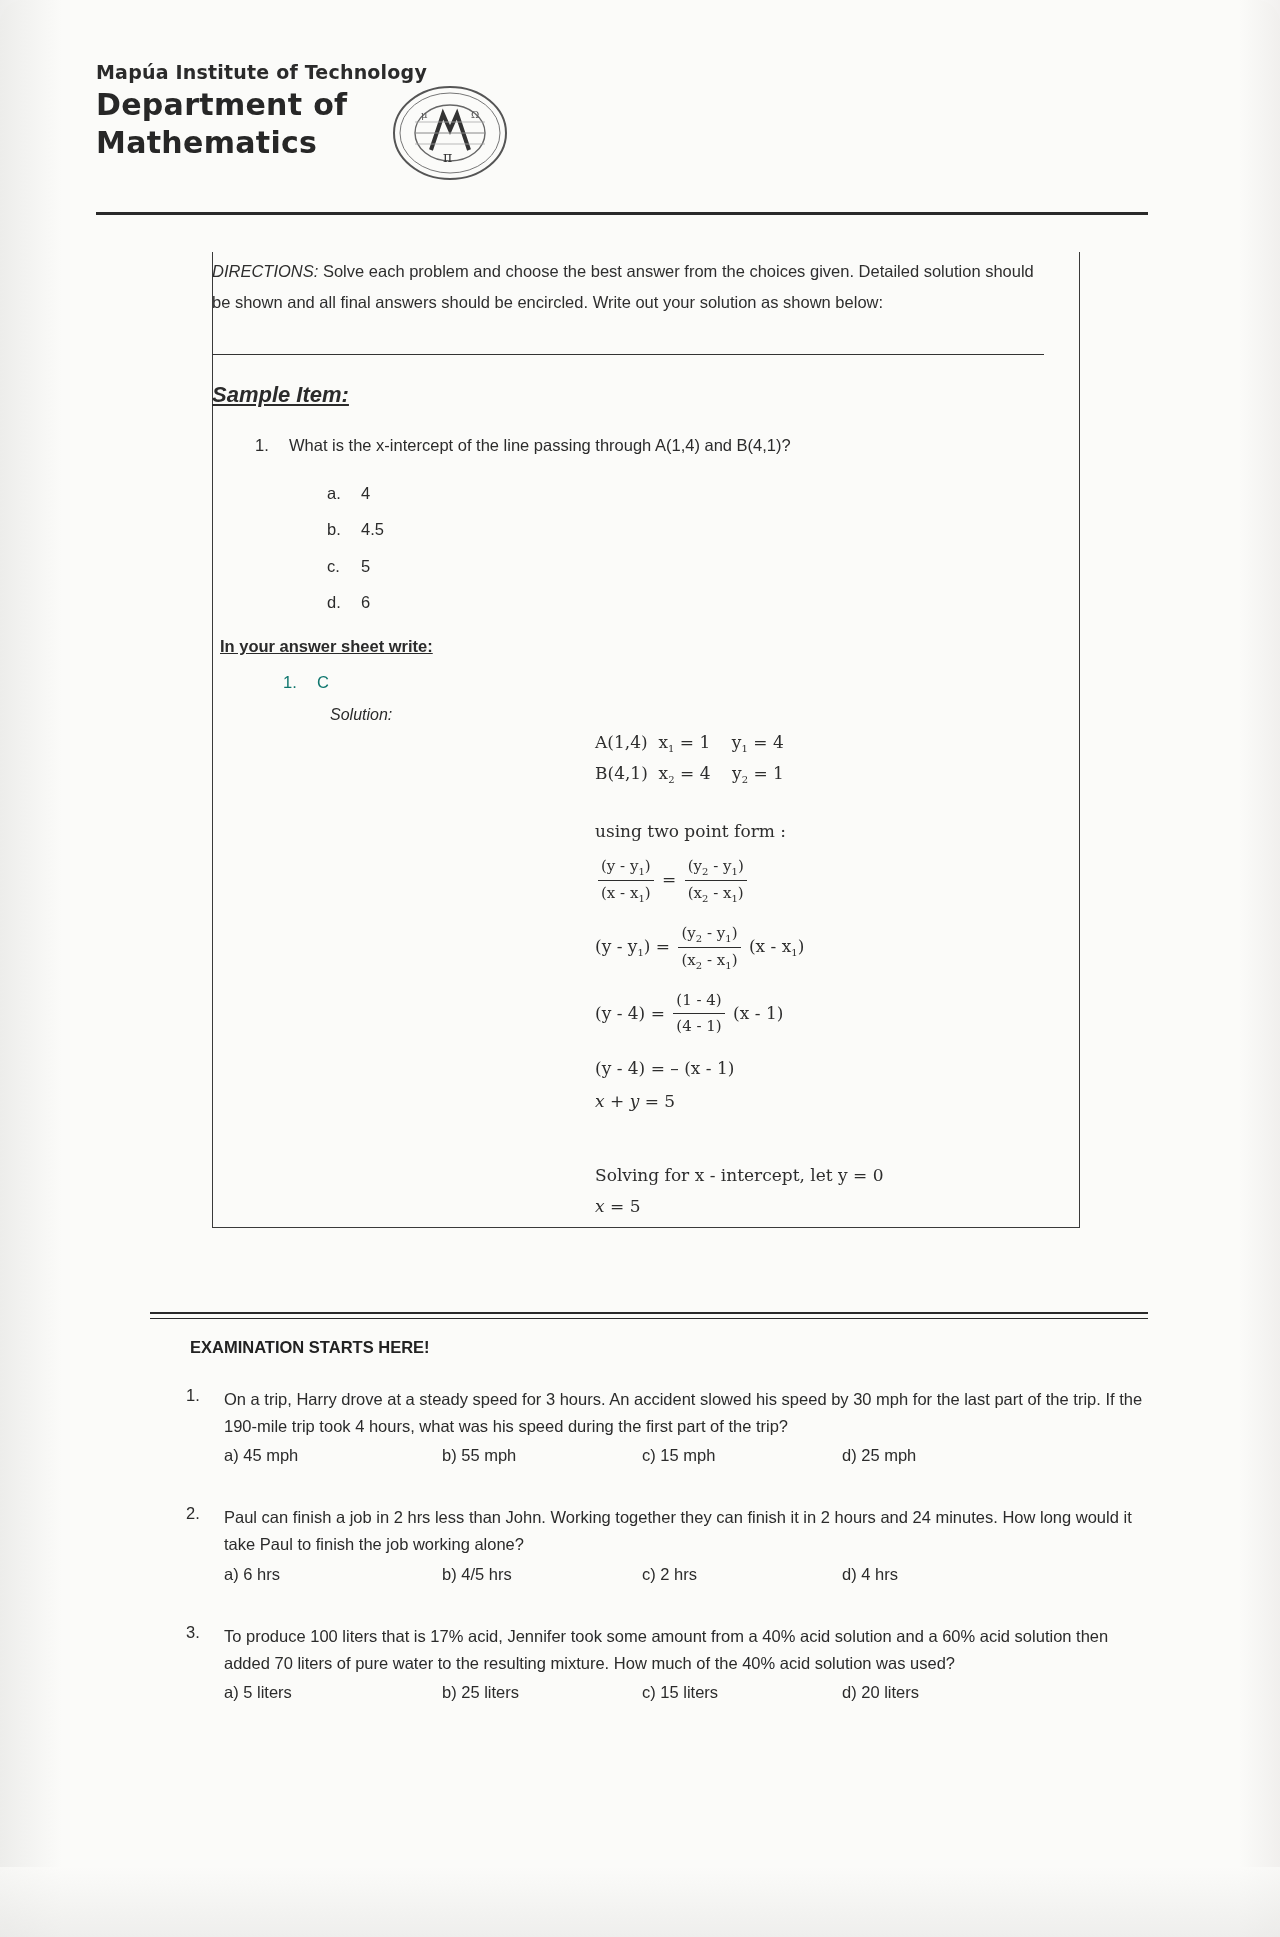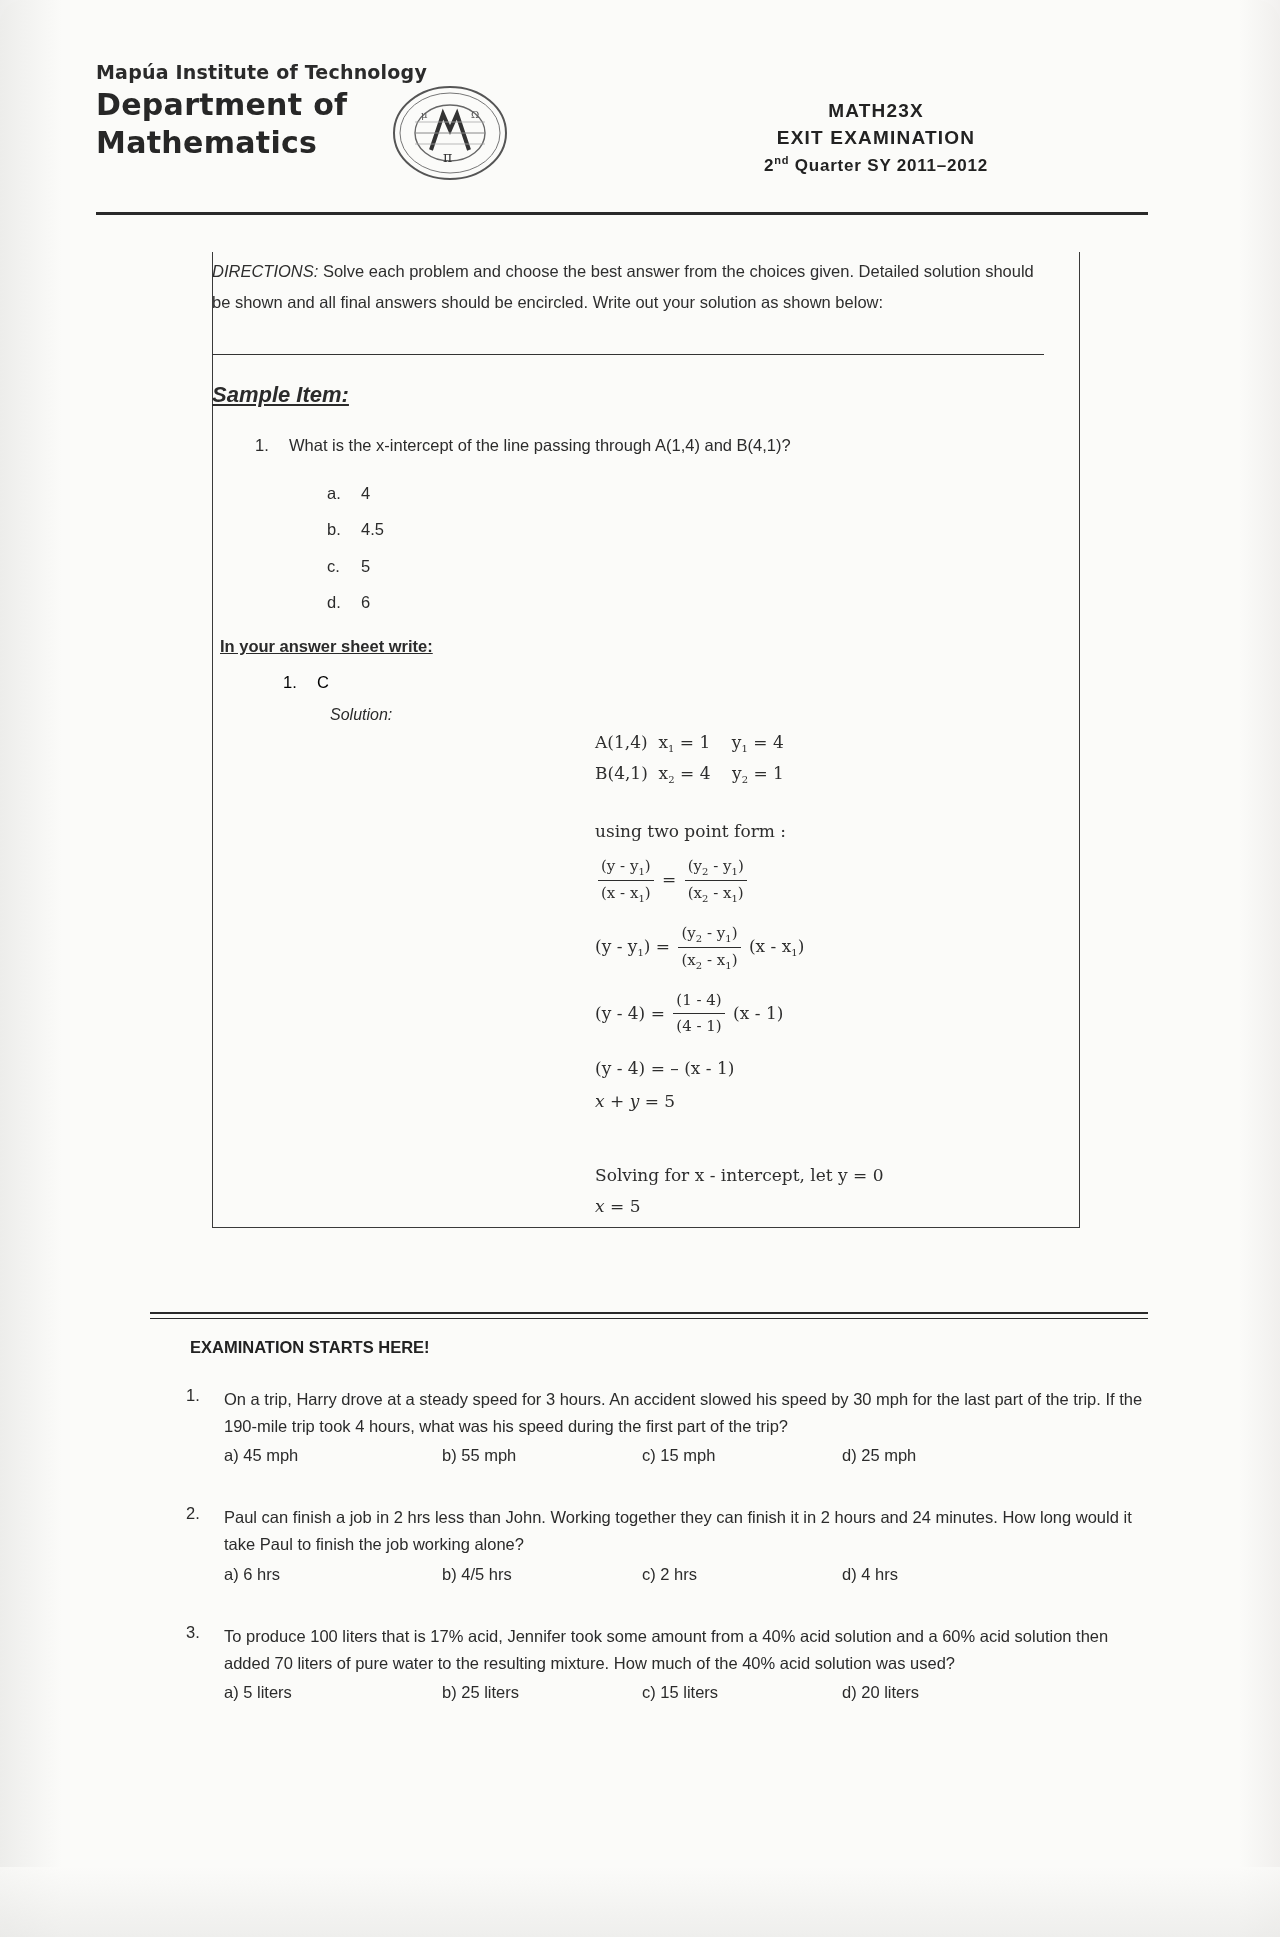--- a/index.html
+++ b/index.html
@@ -146,21 +146,21 @@
   }
   .choices .lt { display:inline-block; width: 34px; }
 
   .ans-head {
     position: absolute; left: 220px; top: 637px;
     font-size: 16.5px; font-weight: 600; text-decoration: underline;
     color: #2b2b2b;
   }
   .ans-item {
     position: absolute; left: 283px; top: 673px;
-    font-size: 16.5px; color: #000000;
+    font-size: 16.5px; color: #0f766e;
   }
   .ans-item .num { display:inline-block; width: 34px; }
   .sol-label {
     position: absolute; left: 330px; top: 706px;
     font-size: 16px; font-style: italic; color: #2b2b2b;
   }
 
   
   .math {
     position: absolute;
@@ -243,25 +243,20 @@
         <path d="M40 66 L52 30 L59 46 L66 30 L78 66" fill="none" stroke="#333" stroke-width="4" stroke-linejoin="miter"></path>
         <line x1="24" y1="49" x2="94" y2="49" stroke="#888" stroke-width="1"></line>
         <line x1="24" y1="38" x2="94" y2="38" stroke="#aaa" stroke-width="0.8"></line>
         <line x1="24" y1="60" x2="94" y2="60" stroke="#aaa" stroke-width="0.8"></line>
         <text x="52" y="78" font-family="DejaVu Serif, serif" font-size="14" fill="#333">π</text>
         <text x="30" y="34" font-family="DejaVu Serif, serif" font-size="10" fill="#555">μ</text>
         <text x="80" y="34" font-family="DejaVu Serif, serif" font-size="10" fill="#555">Ω</text>
       </svg>
     </div>
 
-    <div class="exam-meta">
-      <div class="exam-code">MATH23X</div>
-      <div class="exam-title">EXIT EXAMINATION</div>
-      <div class="exam-term"><span>2</span><sup>nd</sup><span> Quarter SY 2011–2012</span></div>
-    </div>
   </div>
 
   <div class="rule-top"></div>
 
   <div class="sample-box"></div>
 
   <div class="dir-box">
     <div class="dir-text"><i>DIRECTIONS:</i><span> Solve each problem and choose the best answer from the choices given. Detailed solution should be shown and all final answers should be encircled. Write out your solution as shown below:</span></div>
     <div class="dir-underline"></div>
   </div>

